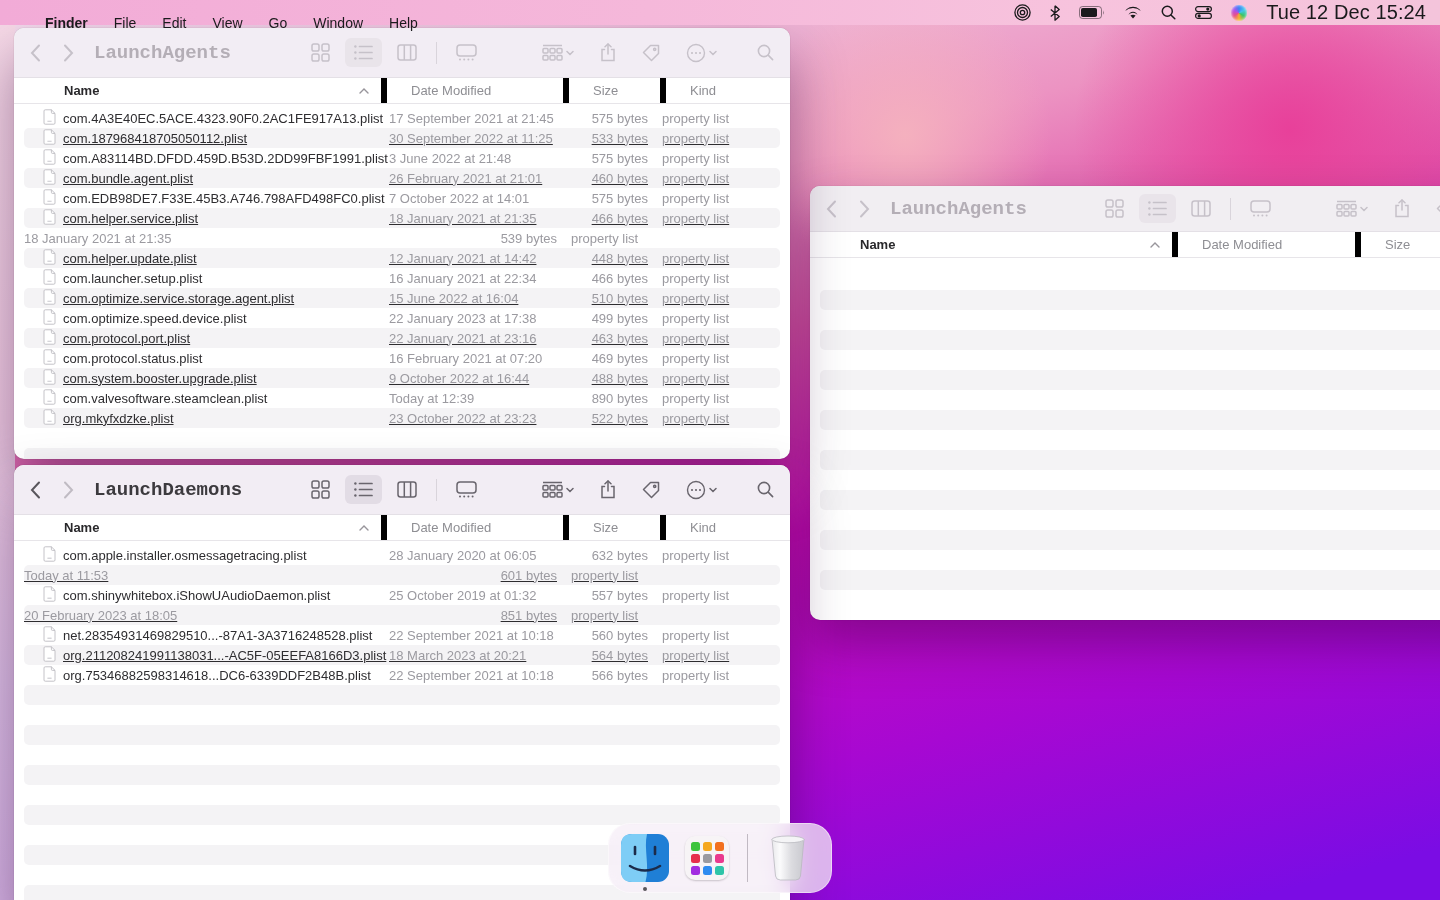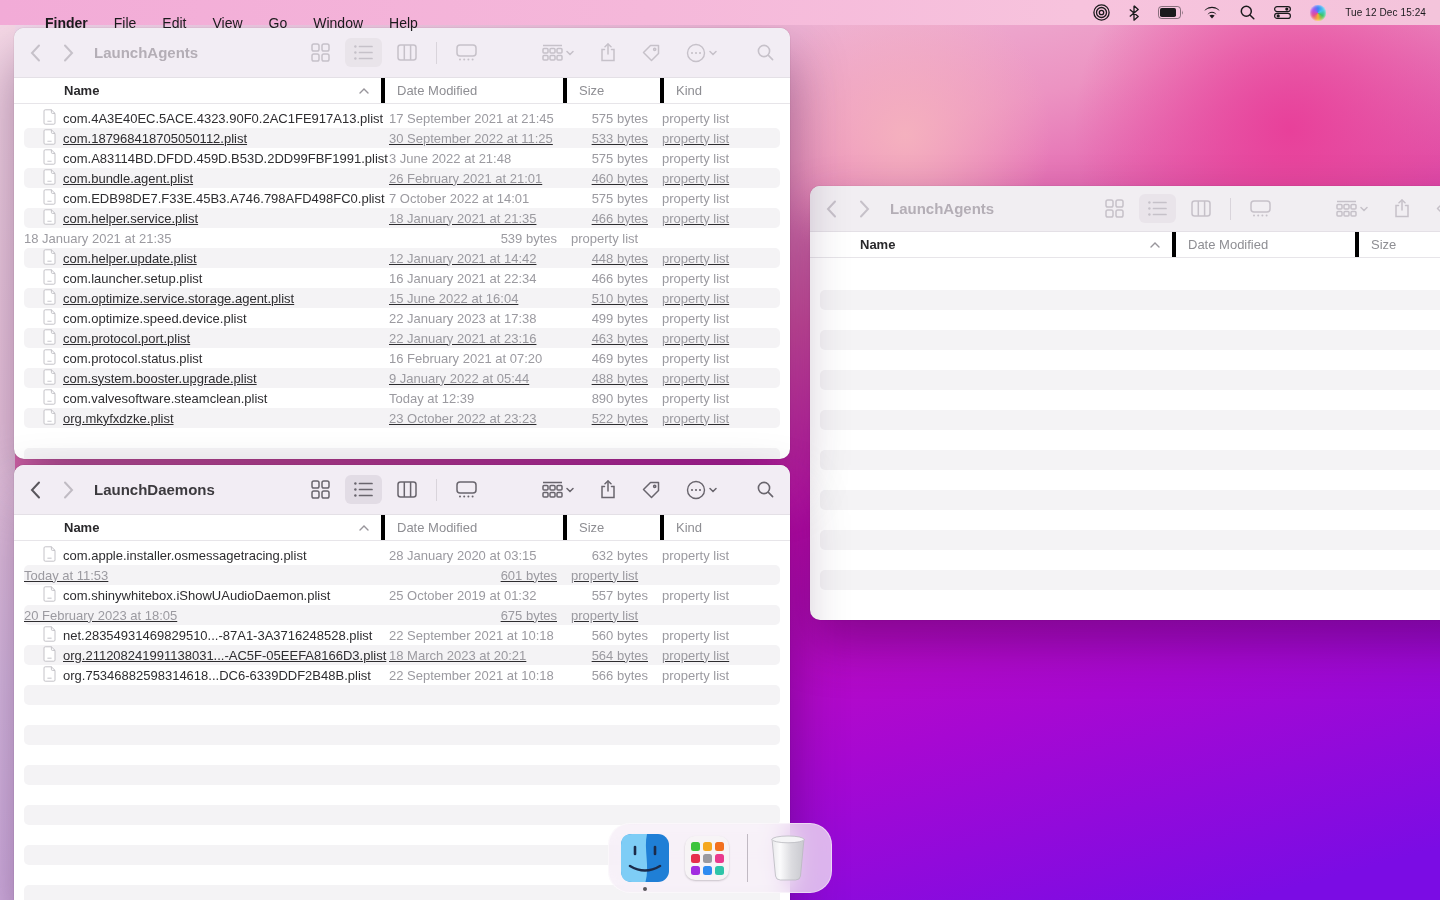--- a/index.html
+++ b/index.html
@@ -20,49 +20,49 @@
   
   .menubar { position:absolute; left:0; top:0; width:1440px; height:25px;
     background:linear-gradient(90deg,#f2abd7 0%,#f5b8da 45%,#f7c3dd 75%,#f4c4db 100%);
     display:flex; align-items:center; font-size:14px; color:#1a1a1c; z-index:40; }
   .mb-left { display:flex; align-items:center; gap:0; padding-left:16px;margin-top:21px; }
   .mb-item { padding:0 13px; height:25px; display:flex; align-items:center; cursor:default; }
   .mb-app { font-weight:700; }
   .apple-glyph { font-size:15px; padding:0 12px 2px 4px; }
   .mb-right { margin-left:auto; display:flex; align-items:center; gap:19px; padding-right:14px; }
   .mb-right svg { display:block; }
-  .clock { font-size:10px; letter-spacing:.1px; }
+  .clock { font-size:20px; letter-spacing:.1px; }
   .siri-dot { width:16px; height:16px; border-radius:50%;
     background:conic-gradient(#3a82f7,#42c6e8,#3ac569,#f7b32b,#e8508a,#b14ee8,#3a82f7);
     box-shadow:inset 0 0 3px rgba(255,255,255,.9); }
 
   
   .fwindow { position:absolute; border-radius:10px; background:#fff; overflow:hidden;
     box-shadow:0 28px 55px rgba(45,0,55,.42), 0 0 1px rgba(0,0,0,.35); }
   .toolbar { height:50px; background:#f2edf4; display:flex; align-items:center;
     padding:0 16px; border-bottom:1px solid #e4e0e6; color:#69656d; }
   .fwindow.inactive .toolbar { color:#c6c1c9; }
   .nav-btns { display:flex; align-items:center; gap:22px; margin-right:20px; }
-  .win-title { font-size:15px; font-weight:700; color:#3c3a3e; margin-right:auto; }
+  .win-title { font-size:19px; font-weight:700; color:#3c3a3e; margin-right:auto;font-family:Liberation Mono, monospace; }
   .fwindow.inactive .win-title { color:#b4aeb6; }
   .viewgroup { display:flex; align-items:center; gap:6px; margin-right:56px; }
   .viewbtn { padding:6px 9px; border-radius:6px; display:flex; align-items:center; }
   .viewbtn.sel { background:#e2dce5; }
   .fwindow.inactive .viewbtn.sel { background:#e9e4ea; }
   .vsep { width:1px; height:22px; background:#d9d4db; margin:0 4px; }
   .tool-cluster { display:flex; align-items:center; gap:26px; margin-right:40px; }
   .tbtn { display:flex; align-items:center; gap:3px; }
   .toolbar svg { display:block; }
 
   .thead { height:26px; display:grid; align-items:center; font-size:13px;
     border-bottom:1px solid #e7e5e9; background:#fff; color:#8e8e93; }
   .thead.cols4 { grid-template-columns:367px 182px 97px 1fr; }
   .thead.cols3 { grid-template-columns:362px 183px 1fr; }
   .th { height:100%; display:flex; align-items:center; padding:0 8px 0 0; position:relative; }
-  .th + .th { border-left:4px solid #000000; padding-left:12px; }
+  .th + .th { border-left:6px solid #000000; padding-left:24px; }
   .th-name { padding-left:50px; color:#29282b; font-weight:700; justify-content:space-between; }
   .sortglyph { color:#98959b; margin-right:4px; display:flex; }
 
   .tbody { position:relative; padding-top:4px; }
   .frow { height:20px; margin:0 10px; display:grid; grid-template-columns:365px 174px 91px 1fr;
     align-items:center; border-radius:5px; font-size:13px; color:#2e2d30; }
   .frow.alt { background:#f4f3f5;text-decoration:underline; }
   .cell-name { display:flex; align-items:center; gap:7px; padding-left:19px; overflow:hidden;
     white-space:nowrap; }
   .cell-date, .cell-kind { color:#9b9aa0; }
@@ -581,21 +581,21 @@
         <div class="frow alt">
         <div class="cell-name">
           <span class="doc-ic">
             <svg width="13" height="16" viewBox="0 0 13 16">
                 <path d="M1 2 Q1 0.8 2.2 0.8 H8.4 L12 4.4 V14 Q12 15.2 10.8 15.2 H2.2 Q1 15.2 1 14 Z" fill="#fff" stroke="#bdbcc2" stroke-width="0.9"></path>
                 <path d="M8.4 0.8 V3.4 Q8.4 4.4 9.4 4.4 H12" fill="none" stroke="#bdbcc2" stroke-width="0.9"></path>
                 <line x1="4.4" y1="12.2" x2="8.6" y2="12.2" stroke="#c9c8ce" stroke-width="1.1"></line>
               </svg></span>
           <span>com.system.booster.upgrade.plist</span>
         </div>
-        <div class="cell-date">9 January 2022 at 05:44</div>
+        <div class="cell-date">9 October 2022 at 16:44</div>
         <div class="cell-size">488 bytes</div>
         <div class="cell-kind">property list</div>
       </div>
         <div class="frow">
         <div class="cell-name">
           <span class="doc-ic">
             <svg width="13" height="16" viewBox="0 0 13 16">
                 <path d="M1 2 Q1 0.8 2.2 0.8 H8.4 L12 4.4 V14 Q12 15.2 10.8 15.2 H2.2 Q1 15.2 1 14 Z" fill="#fff" stroke="#bdbcc2" stroke-width="0.9"></path>
                 <path d="M8.4 0.8 V3.4 Q8.4 4.4 9.4 4.4 H12" fill="none" stroke="#bdbcc2" stroke-width="0.9"></path>
                 <line x1="4.4" y1="12.2" x2="8.6" y2="12.2" stroke="#c9c8ce" stroke-width="1.1"></line>
@@ -757,21 +757,21 @@
     <div class="frow">
         <div class="cell-name">
           <span class="doc-ic">
             <svg width="13" height="16" viewBox="0 0 13 16">
                 <path d="M1 2 Q1 0.8 2.2 0.8 H8.4 L12 4.4 V14 Q12 15.2 10.8 15.2 H2.2 Q1 15.2 1 14 Z" fill="#fff" stroke="#bdbcc2" stroke-width="0.9"></path>
                 <path d="M8.4 0.8 V3.4 Q8.4 4.4 9.4 4.4 H12" fill="none" stroke="#bdbcc2" stroke-width="0.9"></path>
                 <line x1="4.4" y1="12.2" x2="8.6" y2="12.2" stroke="#c9c8ce" stroke-width="1.1"></line>
               </svg></span>
           <span>com.apple.installer.osmessagetracing.plist</span>
         </div>
-        <div class="cell-date">28 January 2020 at 03:15</div>
+        <div class="cell-date">28 January 2020 at 06:05</div>
         <div class="cell-size">632 bytes</div>
         <div class="cell-kind">property list</div>
       </div>
         <div class="frow alt">
         <div class="cell-date">Today at 11:53</div>
         <div class="cell-size">601 bytes</div>
         <div class="cell-kind">property list</div>
       </div>
         <div class="frow">
         <div class="cell-name">
@@ -782,21 +782,21 @@
                 <line x1="4.4" y1="12.2" x2="8.6" y2="12.2" stroke="#c9c8ce" stroke-width="1.1"></line>
               </svg></span>
           <span>com.shinywhitebox.iShowUAudioDaemon.plist</span>
         </div>
         <div class="cell-date">25 October 2019 at 01:32</div>
         <div class="cell-size">557 bytes</div>
         <div class="cell-kind">property list</div>
       </div>
         <div class="frow alt">
         <div class="cell-date">20 February 2023 at 18:05</div>
-        <div class="cell-size">675 bytes</div>
+        <div class="cell-size">851 bytes</div>
         <div class="cell-kind">property list</div>
       </div>
         <div class="frow">
         <div class="cell-name">
           <span class="doc-ic">
             <svg width="13" height="16" viewBox="0 0 13 16">
                 <path d="M1 2 Q1 0.8 2.2 0.8 H8.4 L12 4.4 V14 Q12 15.2 10.8 15.2 H2.2 Q1 15.2 1 14 Z" fill="#fff" stroke="#bdbcc2" stroke-width="0.9"></path>
                 <path d="M8.4 0.8 V3.4 Q8.4 4.4 9.4 4.4 H12" fill="none" stroke="#bdbcc2" stroke-width="0.9"></path>
                 <line x1="4.4" y1="12.2" x2="8.6" y2="12.2" stroke="#c9c8ce" stroke-width="1.1"></line>
               </svg></span>

